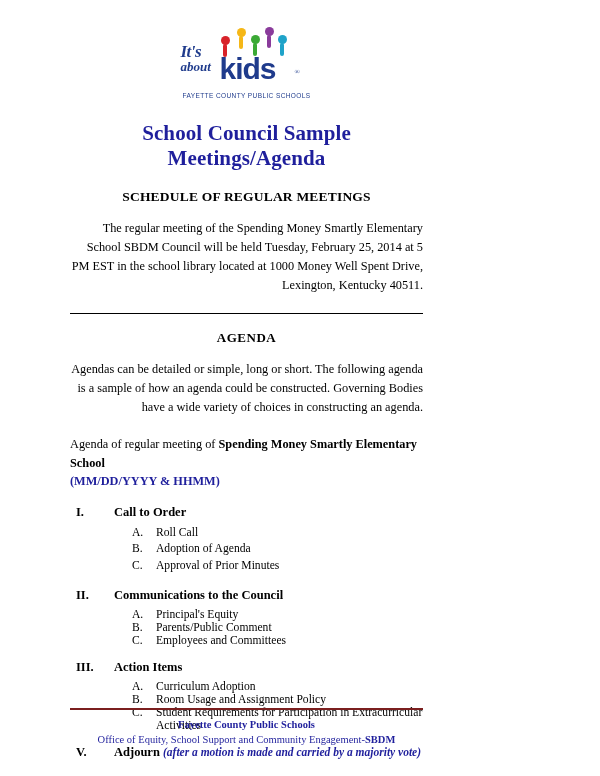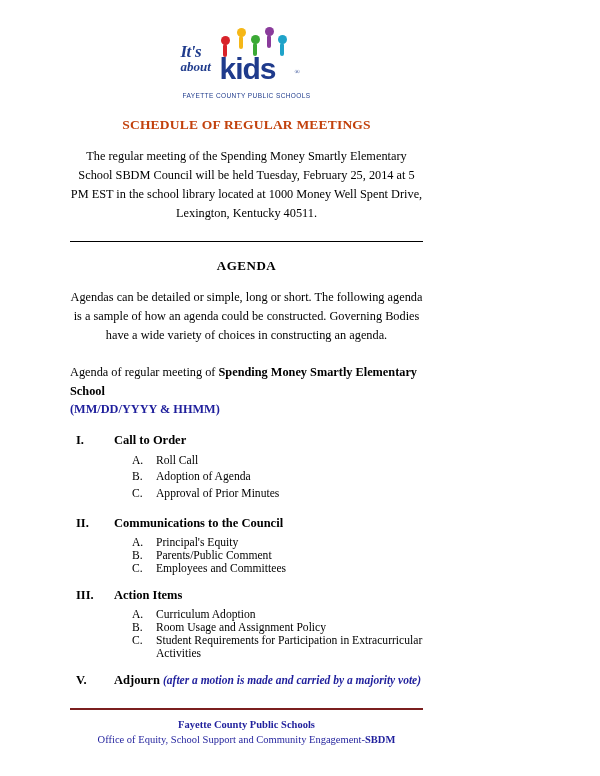--- a/index.html
+++ b/index.html
@@ -110,30 +110,30 @@
     font-weight: bold;
     color: #1f1f9c;
     margin: 22px 0 0 0;
     letter-spacing: 0.1px;
   }
   h2.sub-title {
     text-align: center;
     font-family: "Liberation Serif", serif;
     font-size: 13.5px;
     font-weight: bold;
-    color: #c2410c;
+    color: #000000;
     margin: 18px 0 0 0;
     letter-spacing: 0.2px;
   }
 
   p.para {
     font-size: 12.3px;
     line-height: 1.55;
     margin: 14px 0 0 0;
-    text-align: center;
+    text-align: right;
   }
 
   hr.rule {
     border: none;
     border-top: 1px solid #000;
     margin: 18px 0 0 0;
   }
 
   h3.agenda-head {
     text-align: center;
@@ -245,20 +245,21 @@
         </div>
         <div class="logo-its">It's</div>
         <div class="logo-about">about</div>
         <div class="logo-kids">kids</div>
         <div class="logo-reg">®</div>
       </div>
       <div class="logo-caption">FAYETTE COUNTY PUBLIC SCHOOLS</div>
     </div>
   </div>
 
+  <h1 class="doc-title">School Council Sample Meetings/Agenda</h1>
   <h2 class="sub-title">SCHEDULE OF REGULAR MEETINGS</h2>
 
   <p class="para">The regular meeting of the Spending Money Smartly Elementary School SBDM Council will be held Tuesday, February 25, 2014 at 5 PM EST in the school library located at 1000 Money Well Spent Drive, Lexington, Kentucky 40511.</p>
 
   <hr class="rule">
 
   <h3 class="agenda-head">AGENDA</h3>
 
   <p class="para">Agendas can be detailed or simple, long or short.  The following agenda is a sample of how an agenda could be constructed.  Governing Bodies have a wide variety of choices in constructing an agenda.</p>
 

